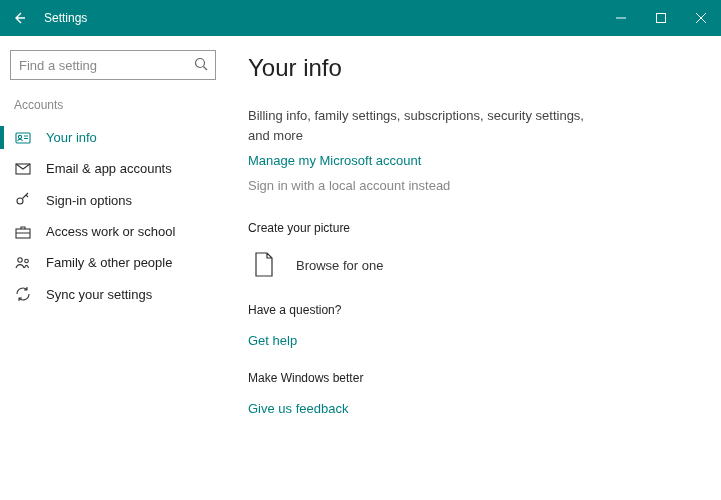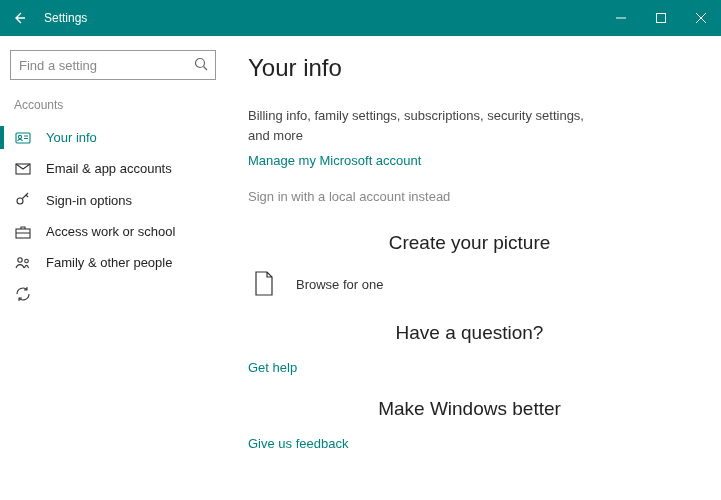--- a/index.html
+++ b/index.html
@@ -18,23 +18,23 @@
 .search-box input::placeholder { color: #888; }
 .search-icon { position: absolute; right: 8px; top: 7px; pointer-events: none; color: #666; }
 .section-label { font-size: 12px; color: #888; margin: 0 0 10px 4px; }
 .nav-item { display: flex; align-items: center; gap: 14px; padding: 8px 4px 8px 4px; font-size: 13px; color: #222; cursor: pointer; position: relative; }
 .nav-item.active { color: #008080; }
 .nav-item.active::before { content: ""; position: absolute; left: -10px; top: 4px; bottom: 4px; width: 4px; background: #008080; }
 .nav-item .icon { width: 18px; display: flex; justify-content: center; }
 .main { flex: 1; padding: 18px 30px 0 20px; overflow-y: auto; }
 .page-title { font-size: 24px; font-weight: 400; color: #222; margin-bottom: 24px; }
 .desc { font-size: 13px; color: #444; line-height: 1.5; margin-bottom: 6px; max-width: 340px; }
-.link { font-size: 13px; color: #008080; cursor: pointer; display: inline-block; margin-bottom: 19px; }
+.link { font-size: 13px; color: #008080; cursor: pointer; display: inline-block; margin-bottom: 8px; }
 .local-link { font-size: 13px; color: #888; cursor: pointer; margin-bottom: 28px; display: inline-block; }
-.subheading { font-size: 19px; font-weight: 400; color: #222; margin-bottom: 14px; text-align: center; }
+.subheading { font-size: 12px; font-weight: 400; color: #222; margin-bottom: 14px; }
 .pic-option { display: flex; align-items: center; gap: 16px; margin-bottom: 16px; cursor: pointer; }
 .pic-option .opt-label { font-size: 13px; color: #333; }
 .ic { width: 32px; height: 32px; display: flex; align-items: center; justify-content: center; }
 .section-block { margin-bottom: 22px; }
 </style>
 </head>
 <body>
 
 <div class="titlebar">
   <div class="back-btn">
@@ -122,20 +122,21 @@
           </svg>
       </span>
       <span>Family &amp; other people</span>
     </div>
     <div class="nav-item">
       <span class="icon">
         <svg width="16" height="16" viewBox="0 0 16 16" fill="none" stroke="#333" stroke-width="1.1">
             <path d="M2 8a6 6 0 0 1 10.2-4.2M14 8a6 6 0 0 1-10.2 4.2M12 1v3h-3M4 15v-3h3"></path>
           </svg>
       </span>
+      <span>Sync your settings</span>
     </div>
   </div>
 
   <div class="main">
     <div class="page-title">Your info</div>
     <div class="desc">Billing info, family settings, subscriptions, security settings, and more</div>
     <div class="link">Manage my Microsoft account</div>
     <div></div>
     <div class="local-link">Sign in with a local account instead</div>
 

